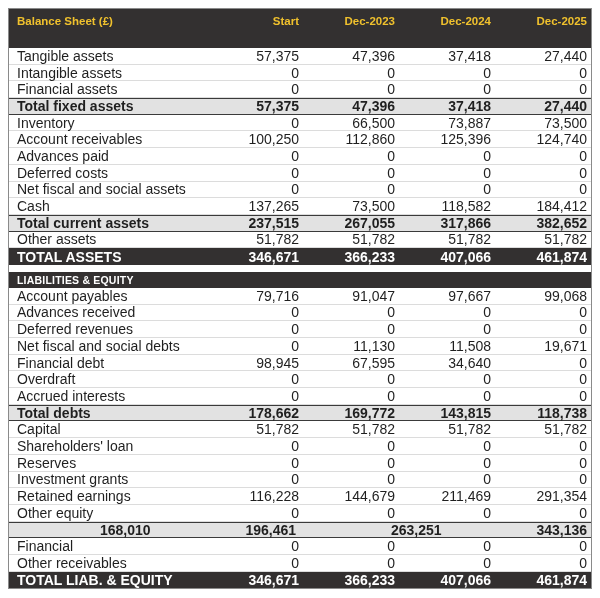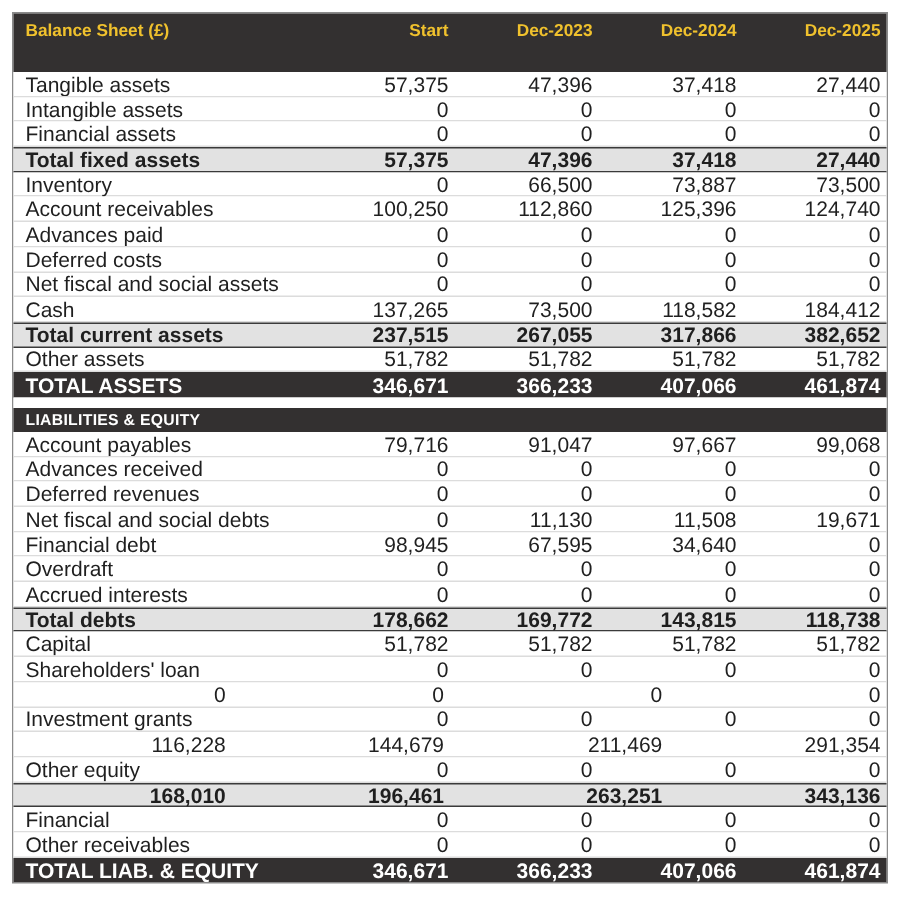--- a/index.html
+++ b/index.html
@@ -254,33 +254,35 @@
         <div class="cell-num">51,782</div>
       </div>
       <div class="row data-row">
         <div class="cell-label">Shareholders' loan</div>
         <div class="cell-num">0</div>
         <div class="cell-num">0</div>
         <div class="cell-num">0</div>
         <div class="cell-num">0</div>
       </div>
       <div class="row data-row">
+        <div class="cell-label">Reserves</div>
         <div class="cell-num">0</div>
         <div class="cell-num">0</div>
         <div class="cell-num">0</div>
         <div class="cell-num">0</div>
       </div>
       <div class="row data-row">
         <div class="cell-label">Investment grants</div>
         <div class="cell-num">0</div>
         <div class="cell-num">0</div>
         <div class="cell-num">0</div>
         <div class="cell-num">0</div>
       </div>
       <div class="row data-row">
+        <div class="cell-label">Retained earnings</div>
         <div class="cell-num">116,228</div>
         <div class="cell-num">144,679</div>
         <div class="cell-num">211,469</div>
         <div class="cell-num">291,354</div>
       </div>
       <div class="row data-row">
         <div class="cell-label">Other equity</div>
         <div class="cell-num">0</div>
         <div class="cell-num">0</div>
         <div class="cell-num">0</div>

